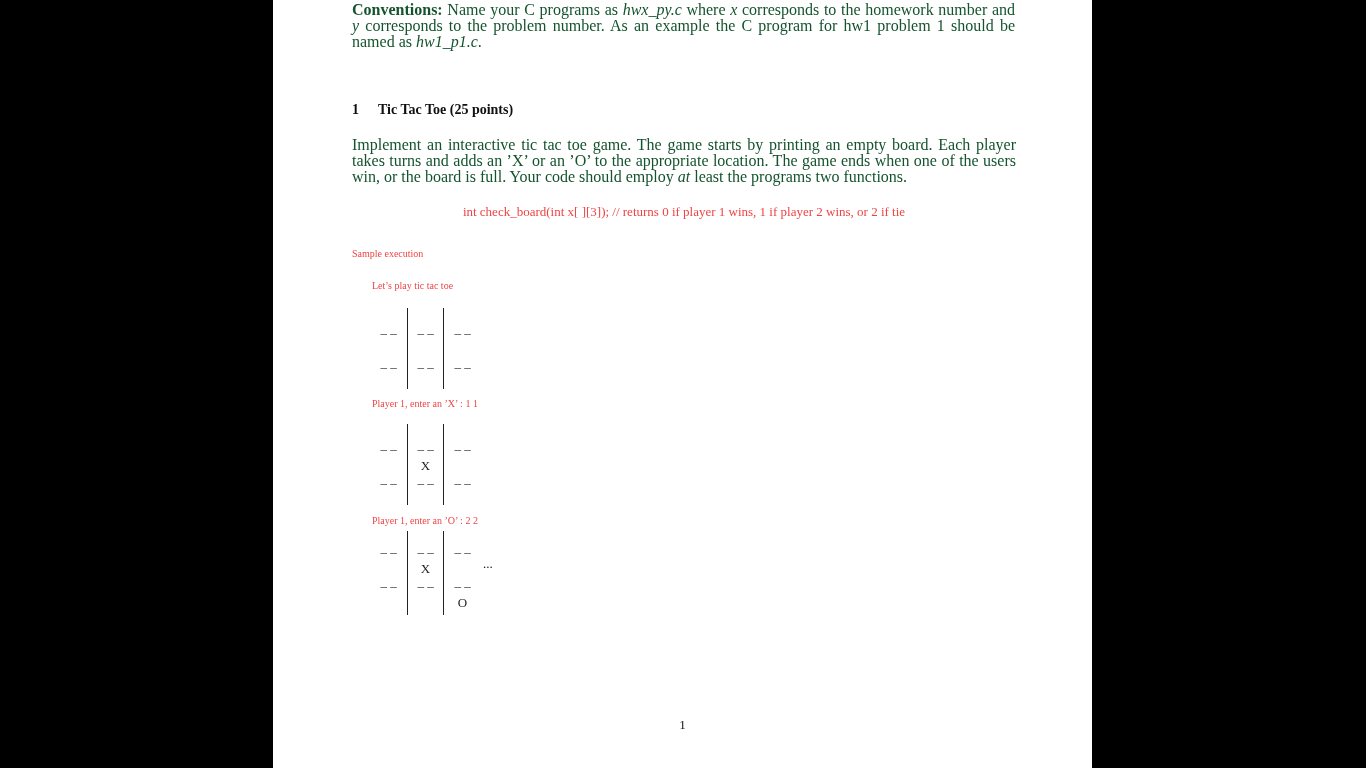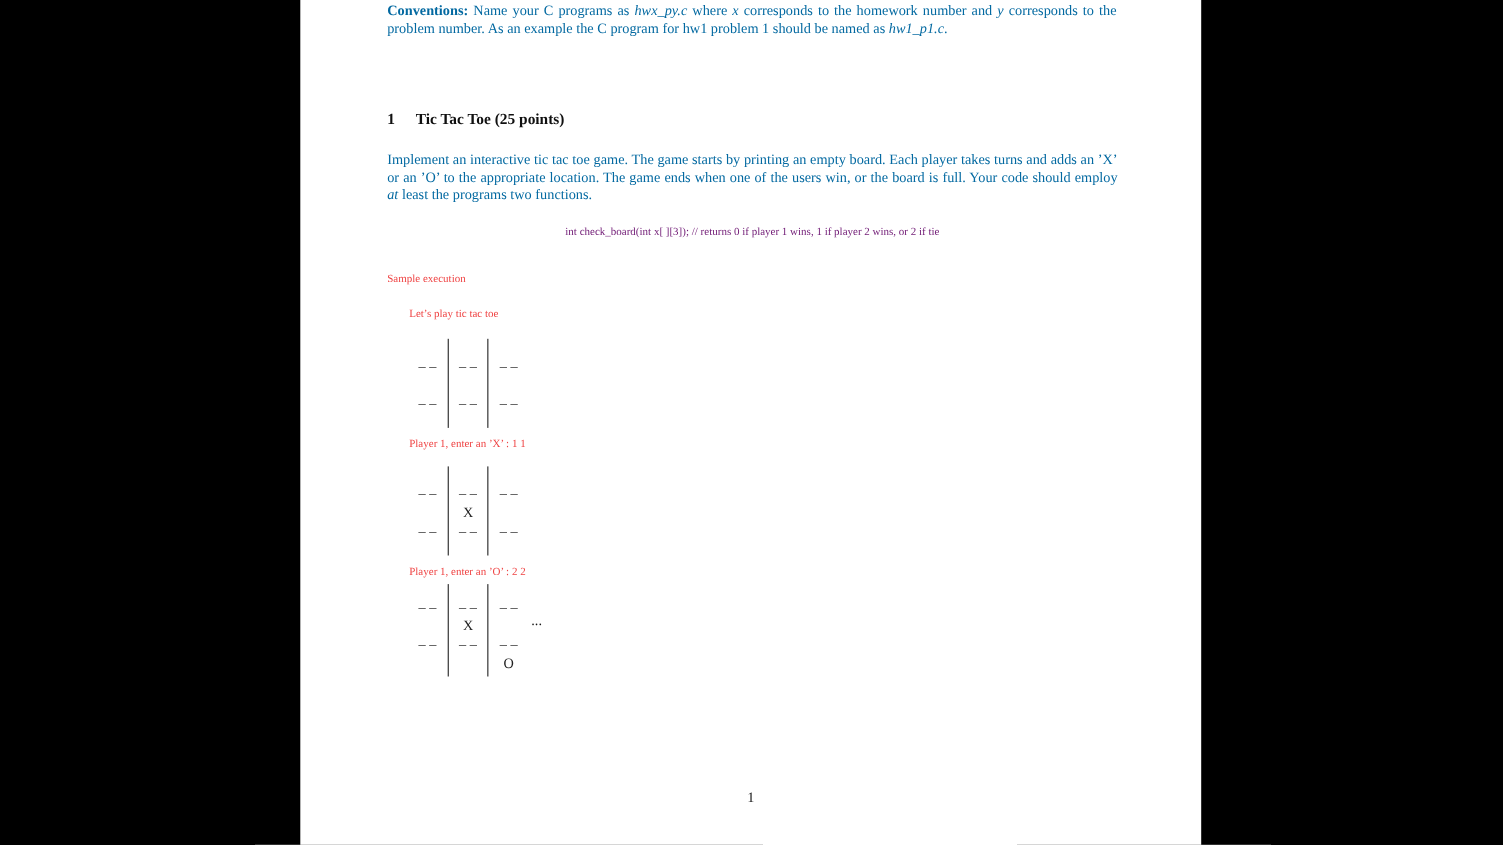--- a/index.html
+++ b/index.html
@@ -13,39 +13,39 @@
   }
   .screen { position:absolute; inset:0; }
   .page {
     position:absolute;
     left:273px; top:0;
     width:819px; height:768px;
     background:#ffffff;
   }
   .pos { position:absolute; }
   .para {
-    font-size:13px;
+    font-size:16px;
     line-height:16px;
     text-align:justify;
-    color:#0369a1;
+    color:#14532d;
   }
   .para strong { font-weight:bold; }
   .para em { font-style:italic; }
   .section-heading {
     font-size:14px;
     font-weight:bold;
     color:#101010;
     white-space:nowrap;
   }
   .section-heading .sec-num { display:inline-block; margin-right:19px; }
   .code-line {
-    font-size:10px;
+    font-size:13px;
     line-height:16px;
     text-align:center;
-    color:#701a75;
+    color:#ef4444;
     white-space:nowrap;
   }
   .plain-line {
     font-size:10px;
     line-height:16px;
     color:#ef4444;
     white-space:nowrap;
   }
   
   .board { display:flex; }

